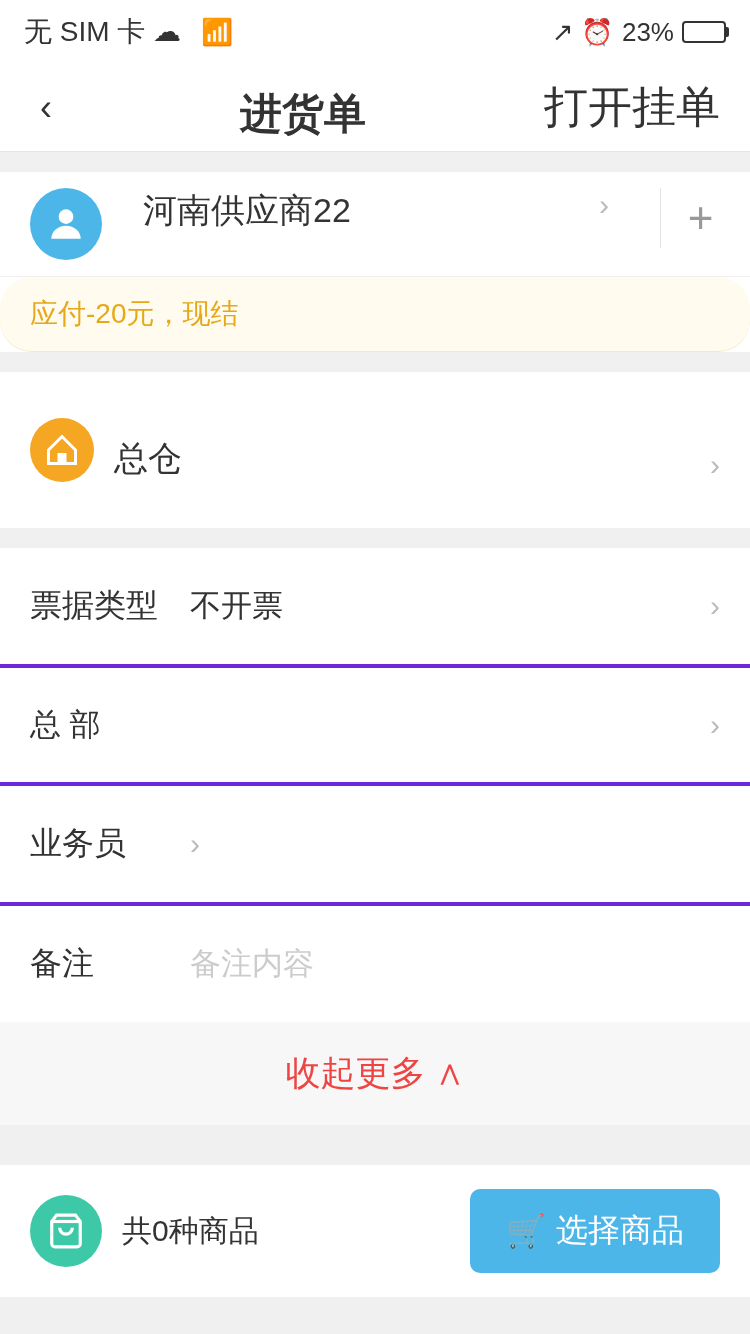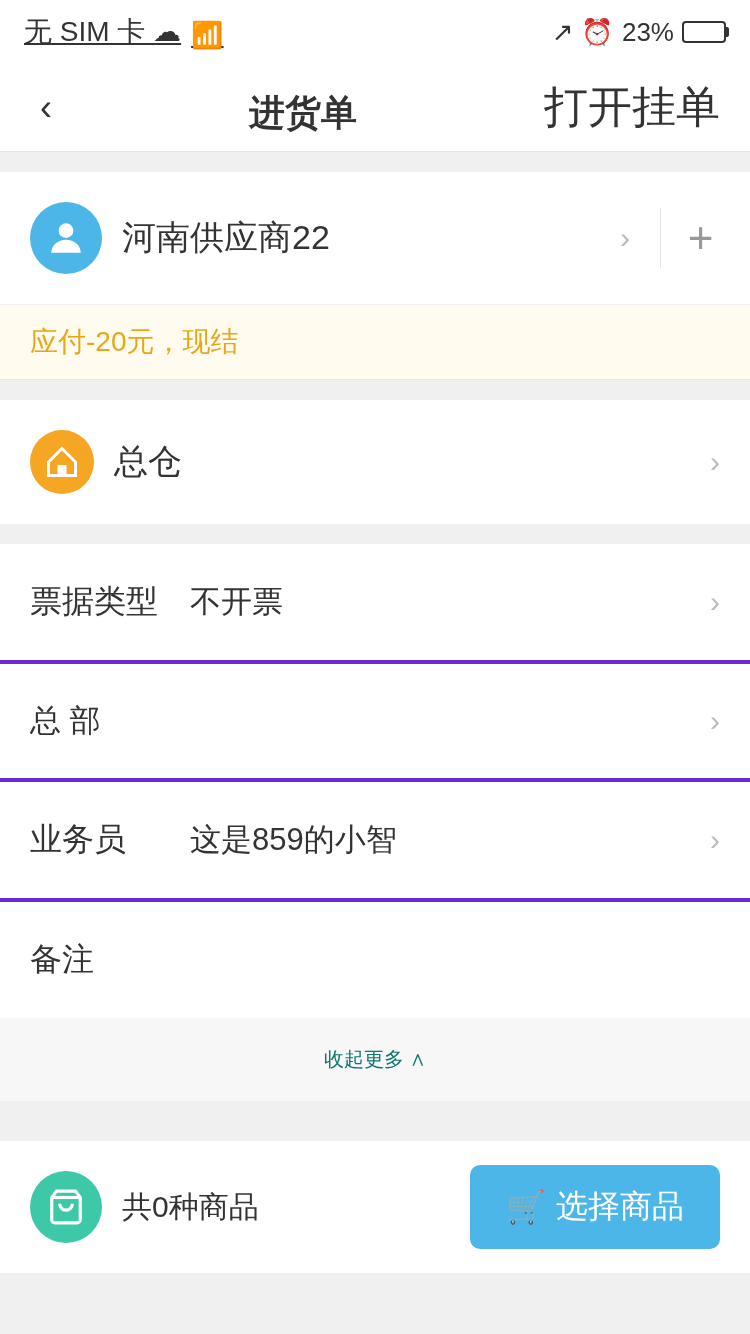--- a/index.html
+++ b/index.html
@@ -20,23 +20,22 @@
       background: #fff;
       display: flex;
       align-items: center;
       justify-content: space-between;
       padding: 0 24px;
       font-size: 28px;
       color: #333;
     }
     .status-left {
       display: flex;
-      align-items: flex-end;
-      gap: 10px;
-      text-decoration: underline;
+      align-items: center;
+      gap: 20px;
     }
     .status-center {
       font-size: 30px;
       font-weight: 500;
     }
     .status-right {
       display: flex;
       align-items: center;
       gap: 8px;
       font-size: 26px;
@@ -80,21 +79,21 @@
       padding: 0 30px;
       border-bottom: 1px solid #e5e5e5;
     }
     .nav-back {
       font-size: 36px;
       color: #333;
       cursor: pointer;
       padding: 10px;
     }
     .nav-title {
-      font-size: 36px;
+      font-size: 42px;
       font-weight: 600;
       color: #333;
       margin-top: 12px;
     }
     .nav-action {
       font-size: 44px;
       color: #333;
       cursor: pointer;
     }
 
@@ -107,23 +106,23 @@
 
     
     .card {
       background: #fff;
       width: 100%;
     }
 
     
     .supplier-row {
       display: flex;
-      align-items: center;
-      padding: 30px 30px;
+      padding: 16px 30px;
       border-bottom: 1px solid #f0f0f0;
+      gap: 21px;
     }
     .supplier-avatar {
       width: 72px;
       height: 72px;
       border-radius: 50%;
       background: #4db6e8;
       display: flex;
       align-items: center;
       justify-content: center;
       margin-right: 20px;
@@ -157,27 +156,28 @@
       padding-left: 20px;
     }
 
     
     .alert-banner {
       background: #fffbef;
       padding: 18px 30px;
       font-size: 28px;
       color: #e6a817;
       border-bottom: 1px solid #f5e9c0;
+      border-radius: 32px;
     }
 
     
     .warehouse-row {
       display: flex;
-      align-items: center;
-      padding: 30px 30px;
+      align-items: flex-end;
+      padding: 46px 30px;
     }
     .warehouse-icon-wrap {
       width: 64px;
       height: 64px;
       border-radius: 50%;
       background: #f5a623;
       display: flex;
       align-items: center;
       justify-content: center;
       margin-right: 20px;
@@ -221,22 +221,22 @@
     .form-chevron {
       color: #bbb;
       font-size: 30px;
     }
 
     
     .collapse-row {
       background: #f7f7f7;
       padding: 28px 38px;
       text-align: center;
-      font-size: 20px;
-      color: #0f766e;
+      font-size: 35px;
+      color: #ef4444;
       cursor: pointer;
     }
 
     
     .product-bar {
       background: #fff;
       display: flex;
       align-items: center;
       padding: 24px 30px;
       margin-top: 20px;
@@ -345,26 +345,26 @@
     <span class="form-chevron">›</span>
   </div>
 
   <div class="form-row">
     <span class="form-value">总 部</span>
     <span class="form-chevron">›</span>
   </div>
 
   <div class="form-row">
     <span class="form-label">业务员</span>
-    <span class="form-value">这是859的小智</span>
     <span class="form-chevron">›</span>
   </div>
 
   <div class="form-row">
     <span class="form-label">备注</span>
+    <span class="form-value placeholder">备注内容</span>
   </div>
 </div>
 
 <div class="collapse-row">收起更多 ∧</div>
 
 <div class="section-gap"></div>
 
 <div class="product-bar">
   <div class="product-cart-icon">
     <svg width="38" height="38" viewBox="0 0 24 24">

